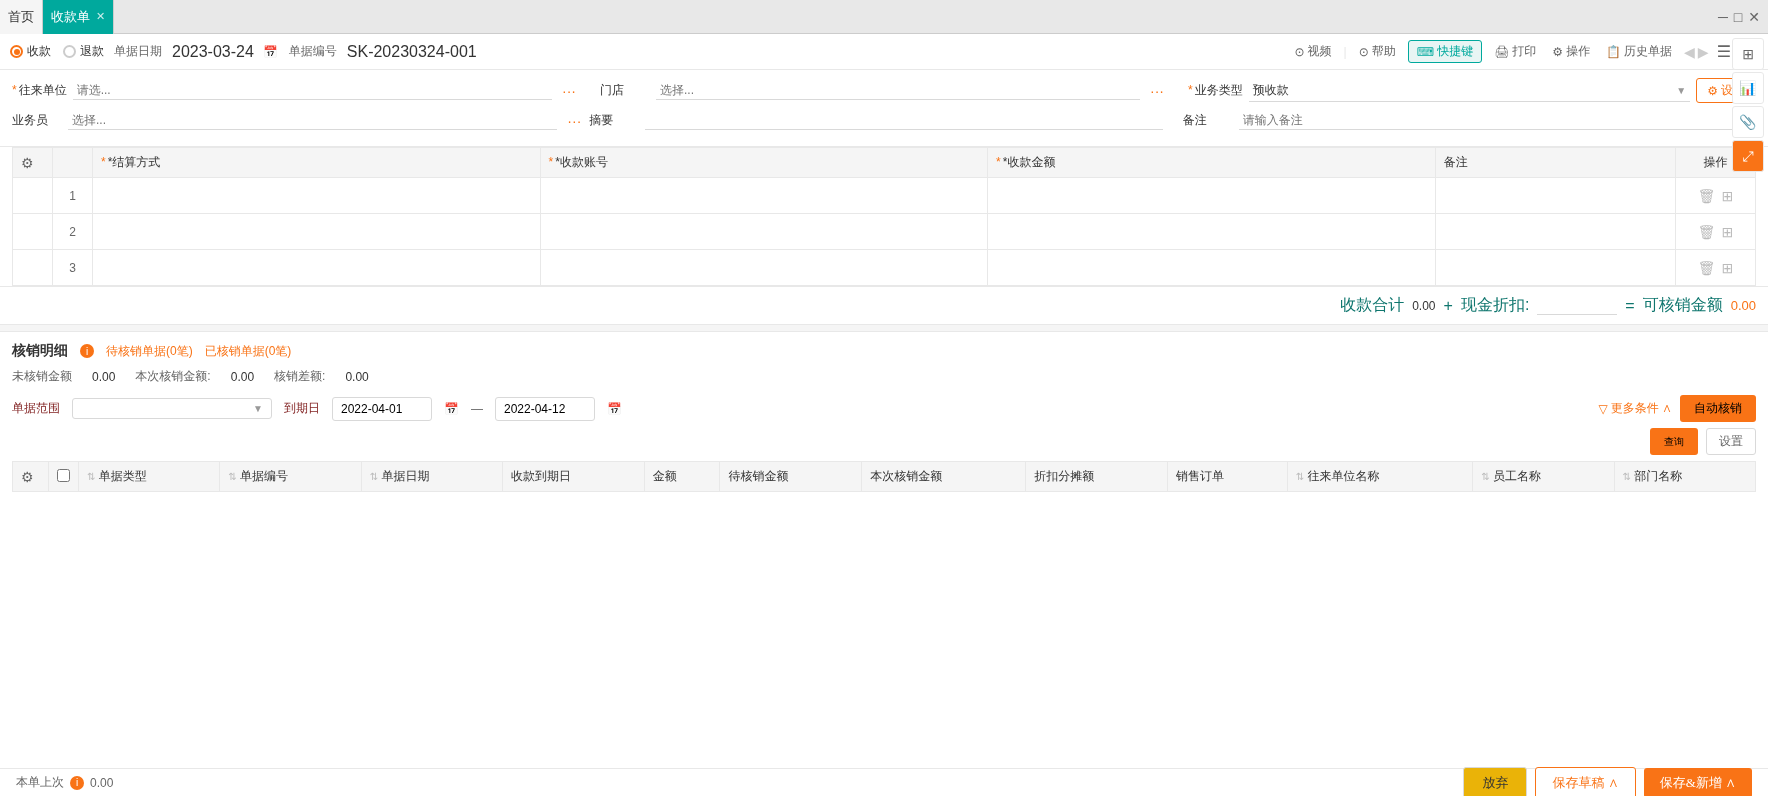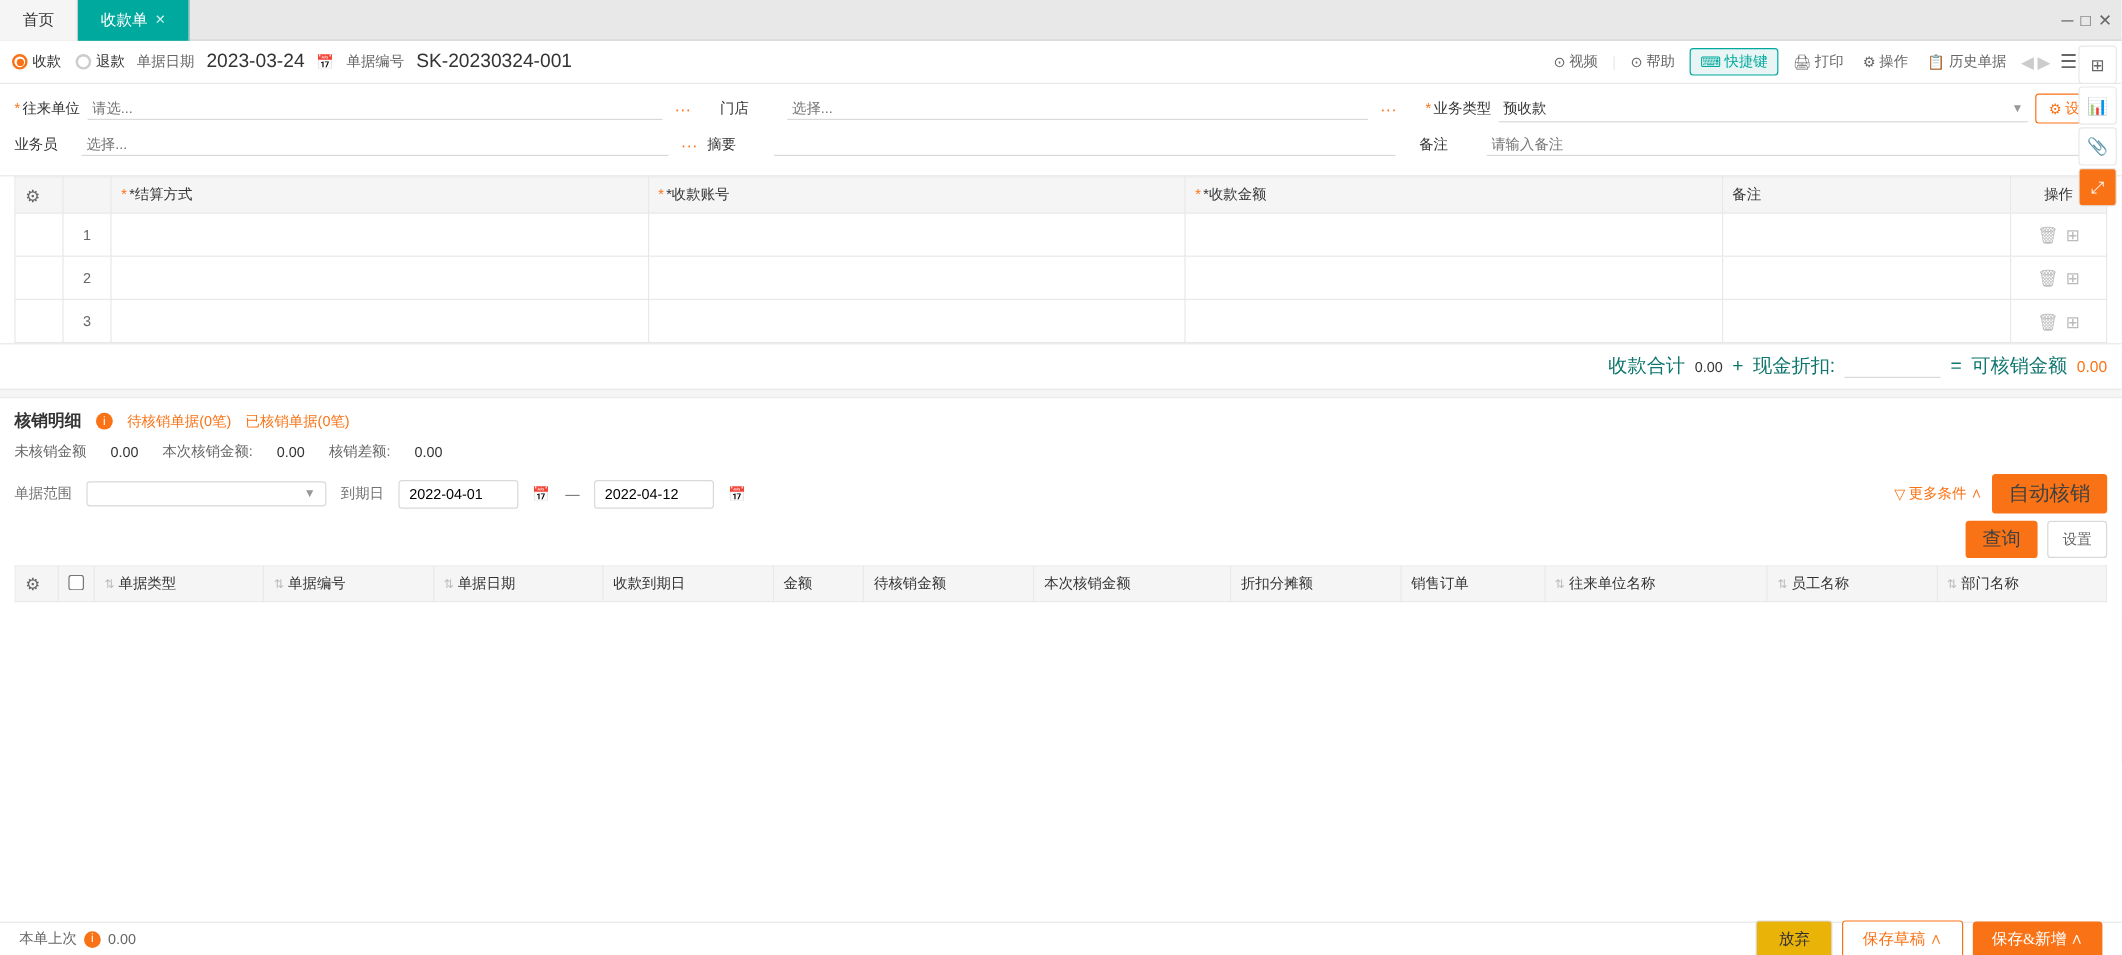--- a/index.html
+++ b/index.html
@@ -5,21 +5,21 @@
     * { box-sizing: border-box; margin: 0; padding: 0; }
     body { font-family: 'Microsoft YaHei', Arial, sans-serif; font-size: 12px; background: #f0f0f0; color: #333; height: 796px; overflow: hidden; }
 
     
     .tab-bar {
       display: flex; align-items: center;
       background: #e8e8e8; height: 34px;
       border-bottom: 1px solid #ccc;
     }
     .tab-item {
-      padding: 0 19px; height: 34px; display: flex; align-items: center;
+      padding: 0 8px; height: 34px; display: flex; align-items: center;
       font-size: 13px; cursor: pointer; border-right: 1px solid #ccc;
     }
     .tab-item.home { background: #f5f5f5; color: #333; }
     .tab-item.active { background: #00a99d; color: #fff; }
     .tab-close { margin-left: 6px; font-size: 11px; cursor: pointer; opacity: 0.8; }
     .tab-bar-actions { margin-left: auto; display: flex; align-items: center; padding-right: 8px; gap: 6px; }
     .tab-bar-actions span { font-size: 14px; cursor: pointer; color: #666; }
 
     
     .main { background: #fff; height: calc(796px - 34px); overflow-y: auto; }
@@ -92,28 +92,28 @@
     .section-title { font-size: 14px; font-weight: 600; color: #333; }
     .info-icon { width: 14px; height: 14px; border-radius: 50%; background: #f97316; color: #fff; font-size: 10px; display: inline-flex; align-items: center; justify-content: center; cursor: pointer; }
     .tab-link { color: #f97316; font-size: 12px; cursor: pointer; }
 
     .stats-row { display: flex; align-items: center; gap: 20px; margin-bottom: 10px; font-size: 12px; }
     .stat-label { color: #666; }
     .stat-value { color: #333; font-weight: 500; }
     .filter-bar { display: flex; align-items: center; justify-content: space-between; width: 100%; }
     .filter-left { display: flex; align-items: center; gap: 12px; }
     .filter-right { display: flex; align-items: center; gap: 8px; }
-    .filter-label { color: #737373; font-size: 12px; }
+    .filter-label { color: #7f1d1d; font-size: 12px; }
     .filter-dropdown { display: flex; align-items: center; gap: 4px; border: 1px solid #d9d9d9; padding: 4px 8px; border-radius: 3px; min-width: 160px; cursor: pointer; }
     .filter-dropdown-arrow { color: #999; font-size: 10px; margin-left: auto; }
     .date-input { border: 1px solid #d9d9d9; padding: 4px 8px; border-radius: 3px; font-size: 12px; width: 100px; }
     .date-sep { color: #666; }
     .filter-more { color: #f97316; font-size: 12px; cursor: pointer; display: flex; align-items: center; gap: 3px; }
-    .auto-btn { background: #f97316; color: #404040; border: none; padding: 5px 14px; border-radius: 3px; cursor: pointer; font-size: 17px; }
-    .query-btn { background: #f97316; color: #404040; border: none; padding: 5px 14px; border-radius: 3px; cursor: pointer; font-size: 16px; }
+    .auto-btn { background: #f97316; color: #000000; border: none; padding: 5px 14px; border-radius: 3px; cursor: pointer; font-size: 12px; }
+    .query-btn { background: #f97316; color: #000000; border: none; padding: 5px 14px; border-radius: 3px; cursor: pointer; font-size: 10px; }
     .set-btn { background: #fff; border: 1px solid #d9d9d9; color: #666; padding: 4px 12px; border-radius: 3px; cursor: pointer; font-size: 12px; }
 
     
     .bottom-table { width: 100%; border-collapse: collapse; font-size: 12px; }
     .bottom-table th {
       background: #f5f5f5; padding: 6px 8px; text-align: left;
       border: 1px solid #e8e8e8; color: #333; font-weight: normal; white-space: nowrap;
     }
     .sort-icon { color: #bbb; font-size: 10px; display: inline-flex; flex-direction: column; vertical-align: middle; }
     .checkbox-cell { text-align: center; }

